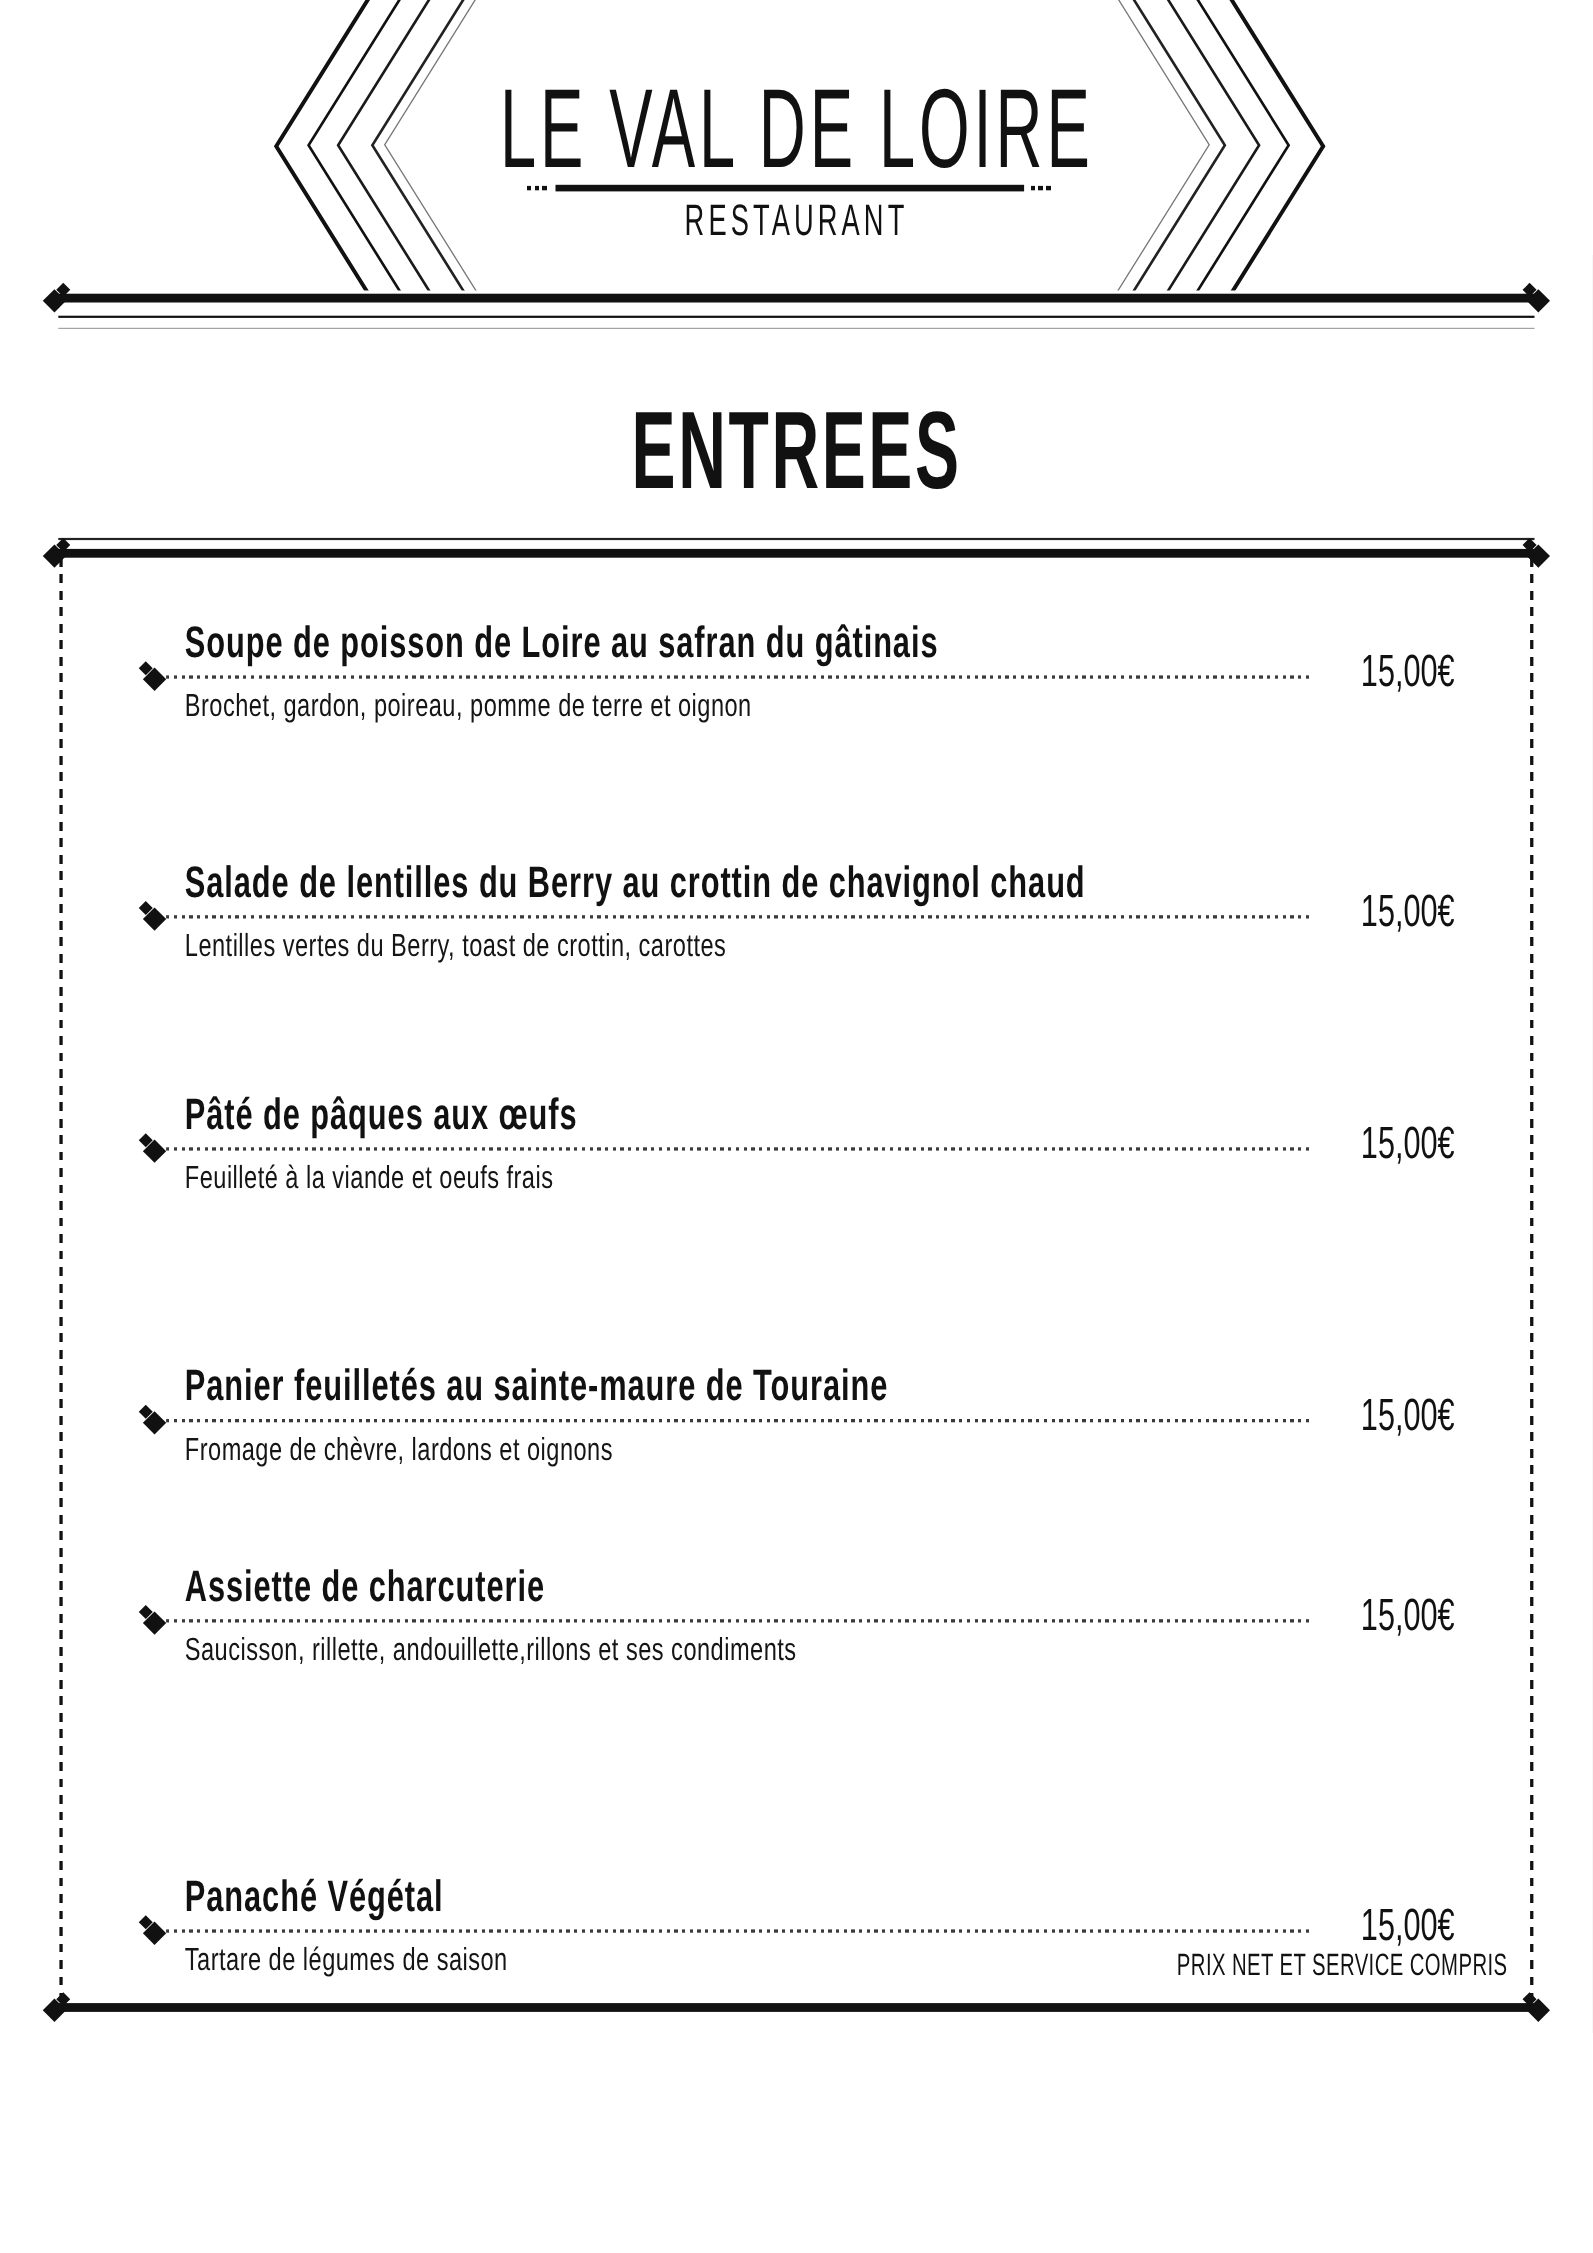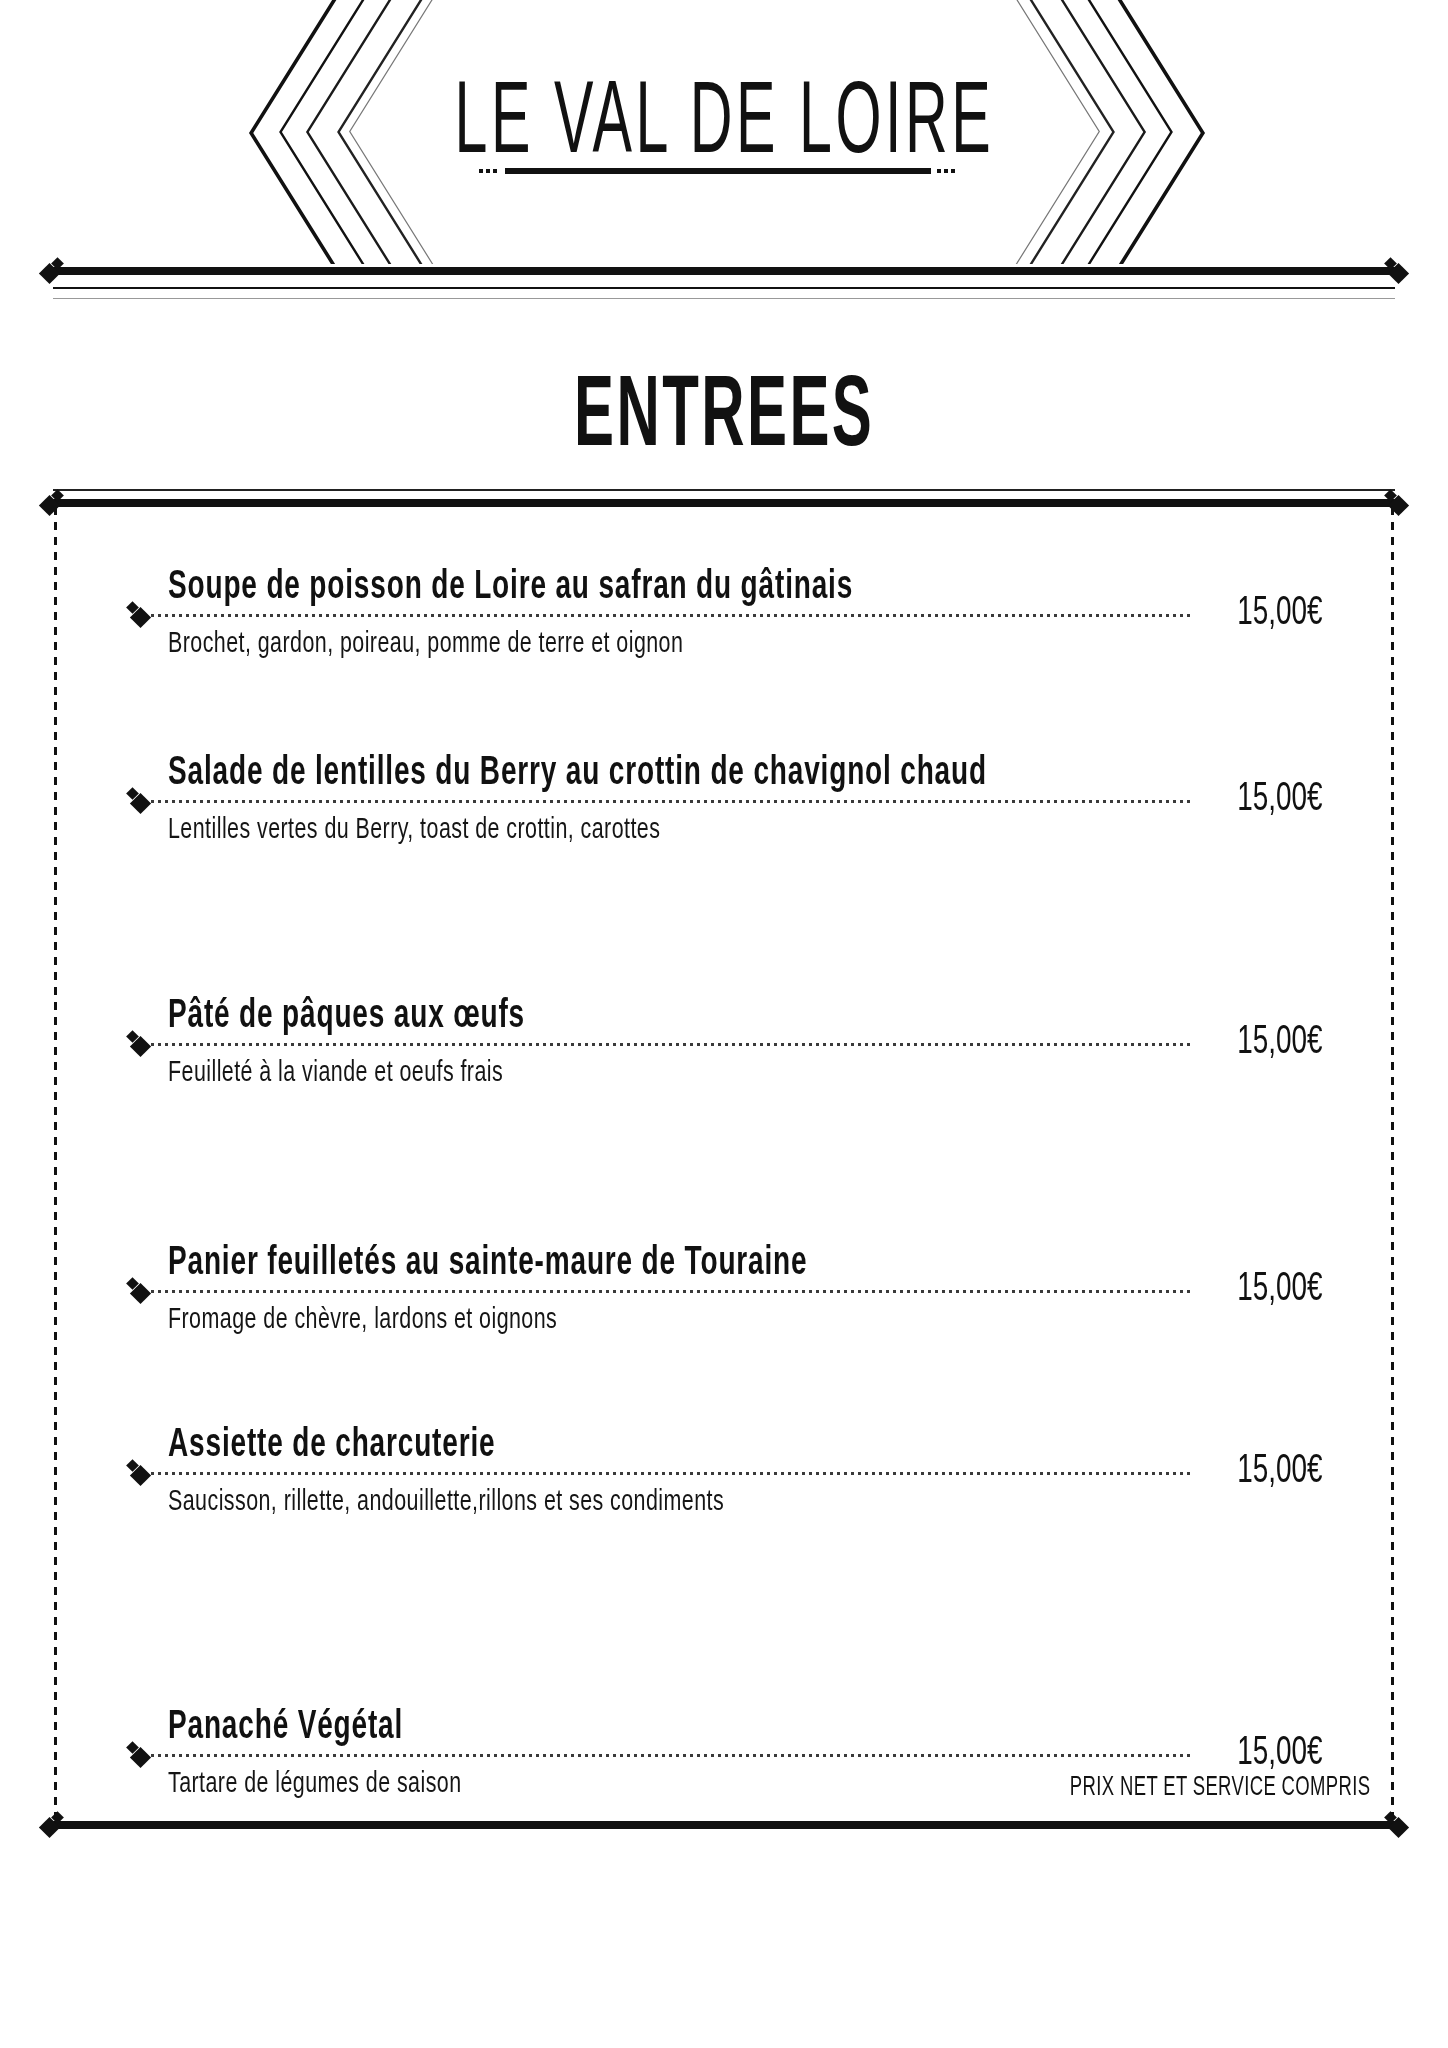--- a/index.html
+++ b/index.html
@@ -53,21 +53,21 @@
   .menu-item{position:absolute;left:53px;width:1342px;height:122px;}
   .item-title{position:absolute;left:115px;top:6px;font-size:40px;font-weight:700;line-height:1;
         white-space:nowrap;transform:scaleX(0.70);transform-origin:left top;letter-spacing:0.03em;}
   .item-bullet{left:74px;top:44px;}
   .item-leader{position:absolute;left:98px;top:56px;width:1042px;height:3px;
         background:repeating-linear-gradient(90deg,#3a3a3a 0 3px,transparent 3px 7px);}
   .item-price{position:absolute;right:73px;top:32px;font-size:41px;font-weight:400;line-height:1;
         white-space:nowrap;transform:scaleX(0.68);transform-origin:right top;}
   .item-desc{position:absolute;left:115px;top:68px;font-size:29px;font-weight:400;line-height:1.15;
         white-space:nowrap;transform:scaleX(0.74);transform-origin:left top;letter-spacing:0.02em;color:#151515;}
-  .it1{top:558px;} .it2{top:744px;} .it3{top:987px;} .it4{top:1234px;} .it5{top:1416px;} .it6{top:1698px;}
+  .it1{top:558px;} .it2{top:776px;} .it3{top:987px;} .it4{top:1234px;} .it5{top:1416px;} .it6{top:1698px;}
   
   .footnote{position:absolute;top:1772px;right:78px;font-size:28px;line-height:1;font-weight:400;
         white-space:nowrap;transform:scaleX(0.66);transform-origin:right top;letter-spacing:0.02em;}
   .page-footer{position:absolute;top:1946px;left:0;width:100%;display:flex;
         justify-content:center;align-items:center;gap:34px;}
   .page-footer .dd{position:relative;}
   .page-label{font-size:45px;line-height:1;font-weight:400;white-space:nowrap;
         transform:scaleX(0.62);transform-origin:center center;letter-spacing:0.06em;}
 </style>
 </head>
@@ -79,20 +79,23 @@
     <div class="hd hd1"></div>
     <div class="hd hd2"></div>
     <div class="hd hd3"></div>
     <div class="hd hd4"></div>
     <div class="hd hd5"></div>
   </div>
   <div class="logo">
     <span class="cx">LE VAL DE LOIRE</span>
   </div>
   <div class="logo-rule"></div>
+  <div class="brand-sub">
+    <span class="cx">RESTAURANT</span>
+  </div>
 
   <div class="bar divider-main"></div>
   <div class="dd mirror" style="left:40px;top:258px;">
       <span class="sm"></span>
       <span class="lg"></span>
     </div>
   <div class="dd" style="left:1385px;top:258px;">
       <span class="sm"></span>
       <span class="lg"></span>
     </div>

